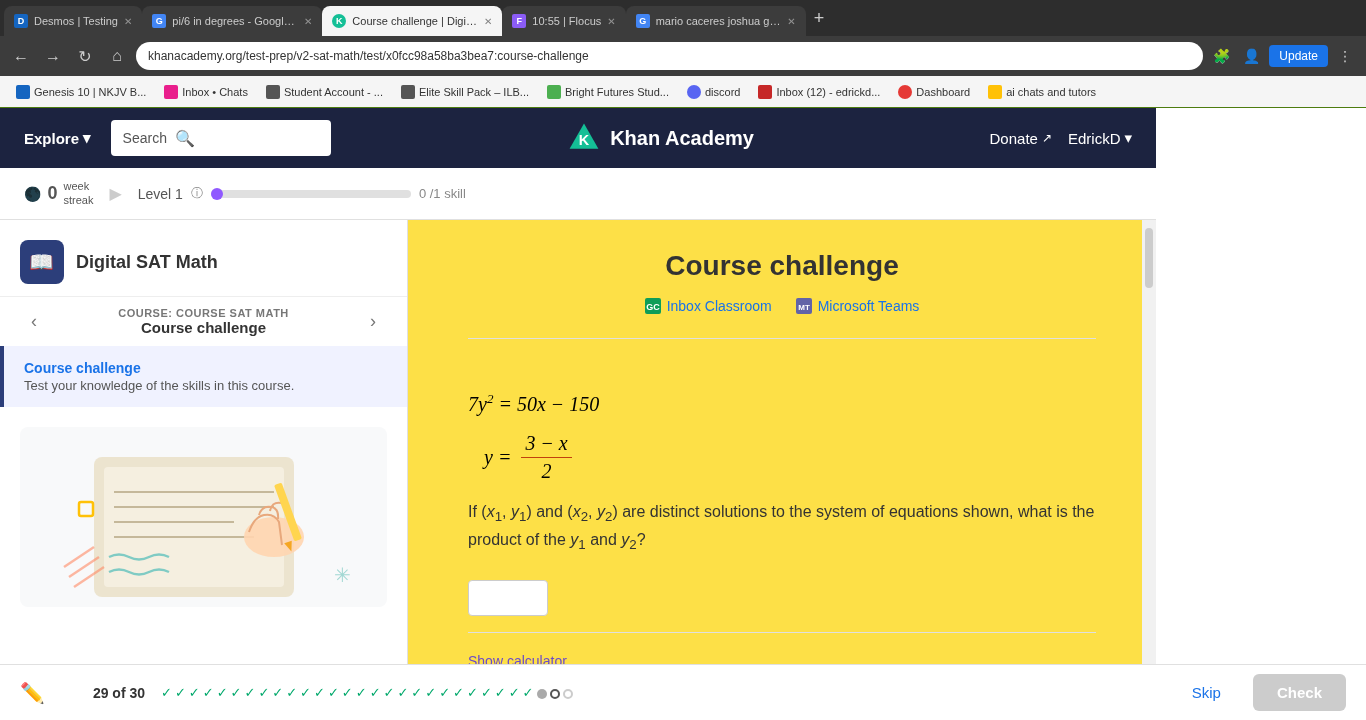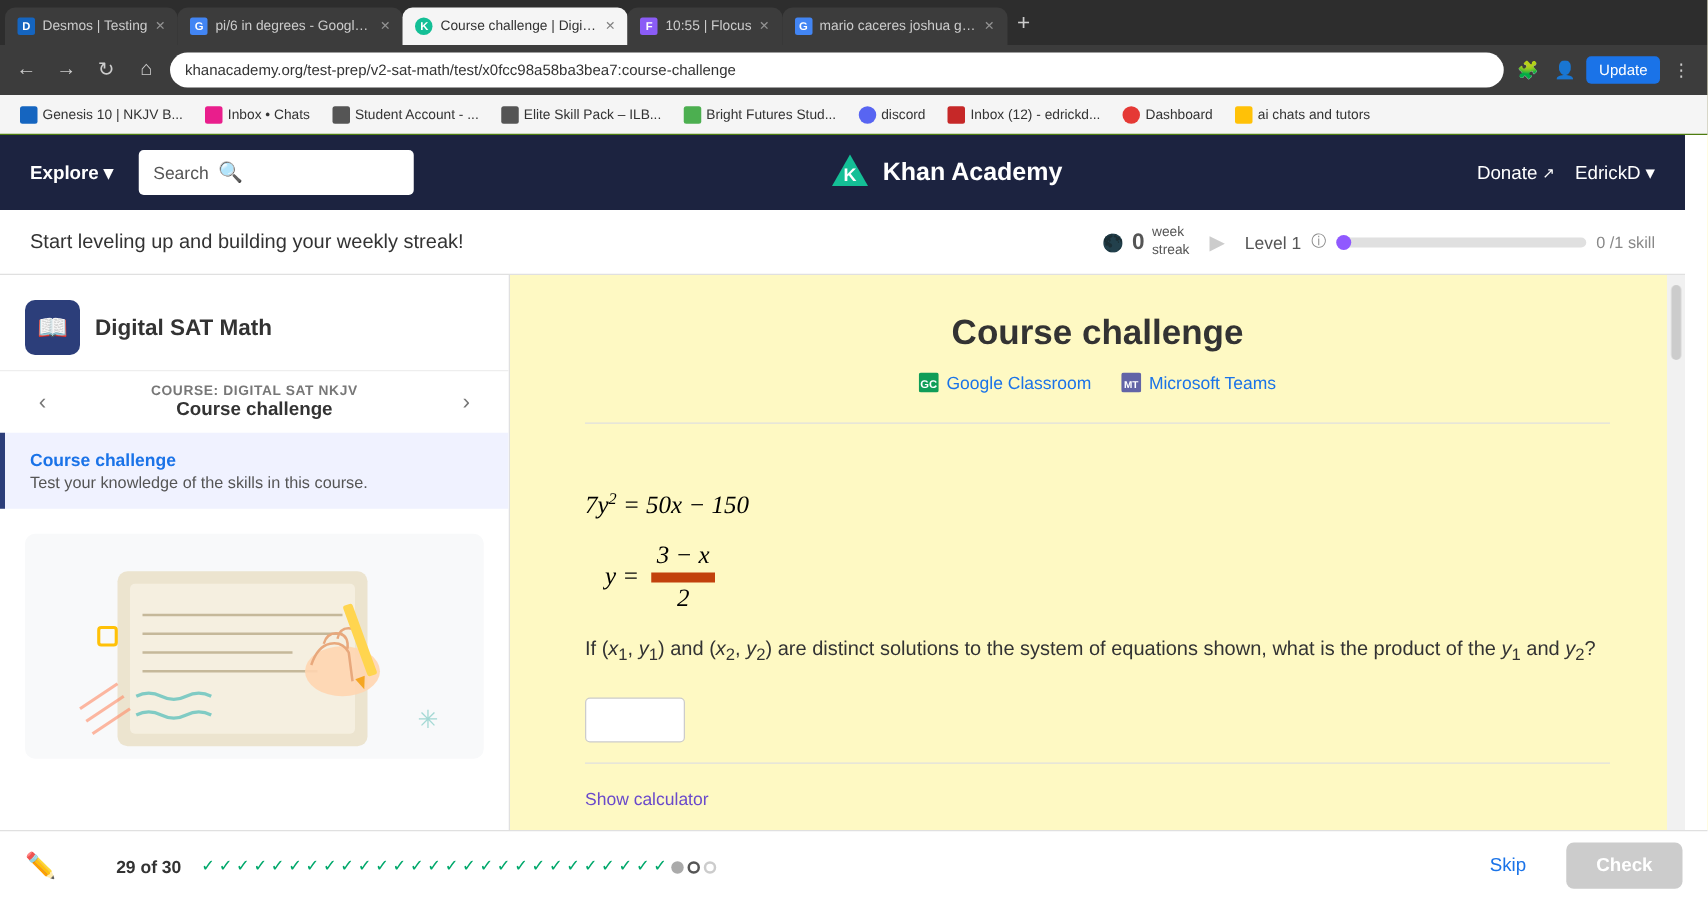--- a/index.html
+++ b/index.html
@@ -67,21 +67,21 @@
 
     
     .content-area { flex: 1; overflow-y: auto; padding: 30px 60px; }
     .challenge-title { font-size: 28px; font-weight: 700; color: #333; text-align: center; margin-bottom: 16px; }
     .challenge-links { display: flex; justify-content: center; gap: 24px; margin-bottom: 24px; }
     .challenge-link { display: flex; align-items: center; gap: 6px; color: #1a73e8; font-size: 14px; cursor: pointer; text-decoration: none; }
     .divider { border: none; border-top: 1px solid #e0e0e0; margin: 16px 0; }
 
     .math-content { padding: 20px 0; }
     .math-fraction { display: inline-flex; flex-direction: column; align-items: center; vertical-align: middle; margin: 0 4px; }
-    .math-numerator { border-bottom: 8px solid #c2410c; padding: 0 4px 2px; }
+    .math-numerator { border-bottom: 1px solid #c2410c; padding: 0 4px 2px; }
     .math-denominator { padding: 2px 4px 0; }
     .problem-text { font-size: 16px; color: #333; line-height: 1.6; margin: 16px 0; }
     .answer-input { border: 1px solid #ccc; border-radius: 4px; padding: 8px 12px; font-size: 16px; width: 80px; margin-top: 8px; }
     .show-calculator { color: #6a4acb; font-size: 14px; cursor: pointer; font-weight: 500; margin-top: 20px; display: block; }
 
     
     .bottom-bar { background: #fff; border-top: 1px solid #e0e0e0; height: 56px; display: flex; align-items: center; padding: 0 20px; gap: 16px; position: fixed; bottom: 0; left: 0; right: 0; }
     .pencil-icon { color: #555; font-size: 20px; }
     .progress-text { font-size: 14px; font-weight: 600; color: #333; white-space: nowrap; margin-left: 32px; }
     .progress-dots { display: flex; gap: 3px; align-items: center; flex: 1; }
@@ -178,21 +178,21 @@
       <div class="bookmark-favicon" style="background:#e53935;border-radius:50%;"></div>
       <span>Dashboard</span>
     </div>
     <div class="bookmark-item">
       <div class="bookmark-favicon" style="background:#ffc107;"></div>
       <span>ai chats and tutors</span>
     </div>
   </div>
 </div>
 
-<div style="width:1348px; background:#fef9c3;">
+<div style="width:1156px; background:#fde047;">
 
   <div class="ka-header">
     <div class="ka-explore">
       <span>Explore</span>
       <span>▾</span>
     </div>
     <div class="ka-search-box">
       <span class="ka-search-text">Search</span>
       <span style="color:#888;">🔍</span>
     </div>
@@ -210,21 +210,20 @@
         <span style="font-size:12px;">↗</span>
       </div>
       <div class="ka-user">
         <span>EdrickD</span>
         <span>▾</span>
       </div>
     </div>
   </div>
 
   <div class="streak-bar">
-    <span class="streak-text">Start leveling up and building your weekly streak!</span>
     <div class="streak-right">
       <div class="streak-stat">
         <span>🌑</span>
         <span style="font-size:18px;font-weight:700;">0</span>
         <div>
           <div style="font-size:11px;line-height:1.2;">week</div>
           <div style="font-size:11px;line-height:1.2;">streak</div>
         </div>
       </div>
       <span style="color:#ccc;">▶</span>
@@ -245,21 +244,21 @@
     <div class="sidebar">
       <div class="sidebar-header">
         <div class="sidebar-course-label">
           <div class="sidebar-icon">📖</div>
           <span class="sidebar-title">Digital SAT Math</span>
         </div>
       </div>
       <div class="sidebar-nav">
         <button class="nav-arrow">‹</button>
         <div style="text-align:center;">
-          <div class="sidebar-nav-label">COURSE: DIGITAL SAT NKJV</div>
+          <div class="sidebar-nav-label">COURSE: COURSE SAT MATH</div>
           <div class="sidebar-nav-title">Course challenge</div>
         </div>
         <button class="nav-arrow">›</button>
       </div>
       <div class="sidebar-list">
         <div class="sidebar-item active">
           <div class="sidebar-item-title">Course challenge</div>
           <div class="sidebar-item-desc">Test your knowledge of the skills in this course.</div>
         </div>
 
@@ -301,21 +300,21 @@
 
     <div class="content-area" style="padding-bottom:70px;">
       <h1 class="challenge-title">Course challenge</h1>
 
       <div class="challenge-links">
         <a class="challenge-link">
           <svg width="16" height="16" viewBox="0 0 16 16">
             <rect width="16" height="16" rx="2" fill="#0f9d58"></rect>
             <text x="8" y="12" text-anchor="middle" fill="white" font-size="9" font-weight="bold">GC</text>
           </svg>
-          <span>Google Classroom</span>
+          <span>Inbox Classroom</span>
         </a>
         <a class="challenge-link">
           <svg width="16" height="16" viewBox="0 0 16 16">
             <rect width="16" height="16" rx="2" fill="#6264a7"></rect>
             <text x="8" y="12" text-anchor="middle" fill="white" font-size="8" font-weight="bold">MT</text>
           </svg>
           <span>Microsoft Teams</span>
         </a>
       </div>
 

